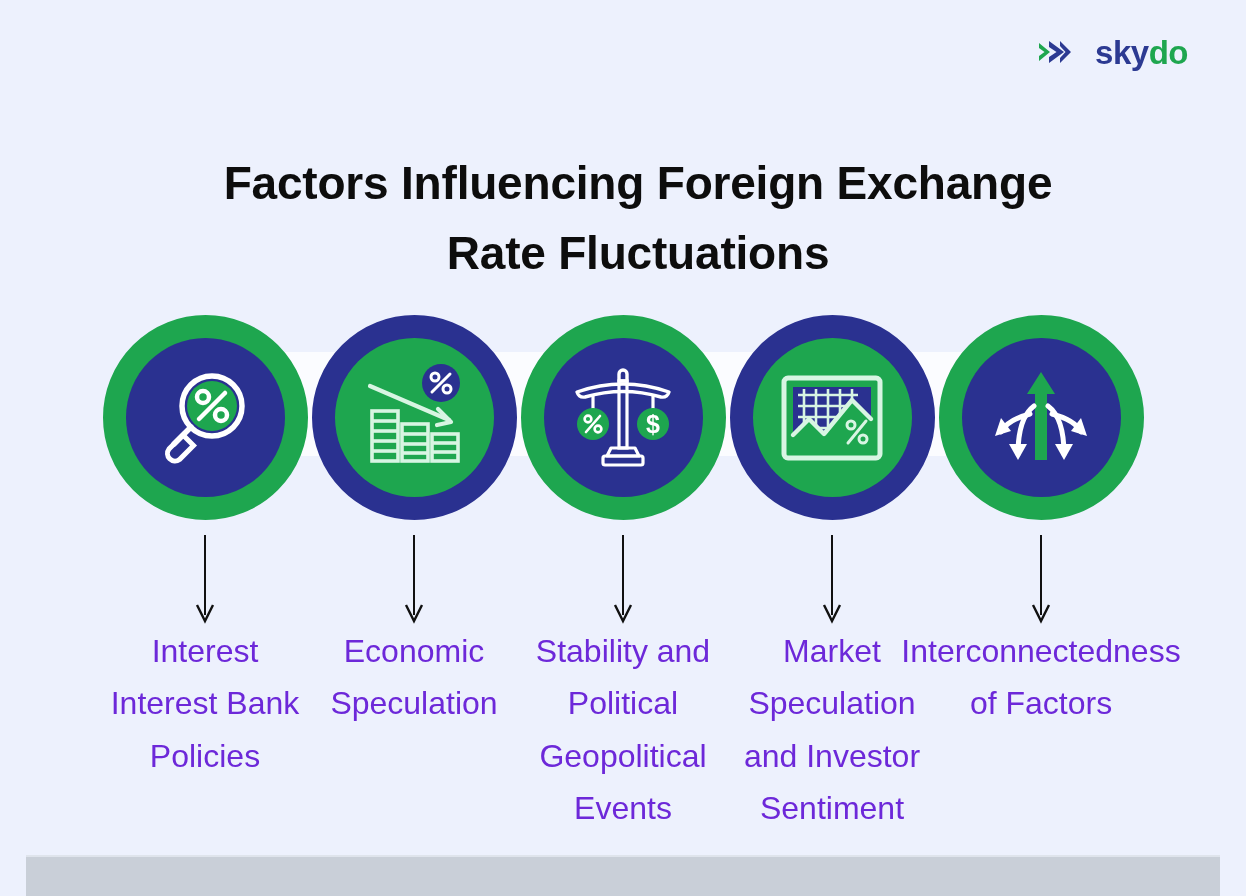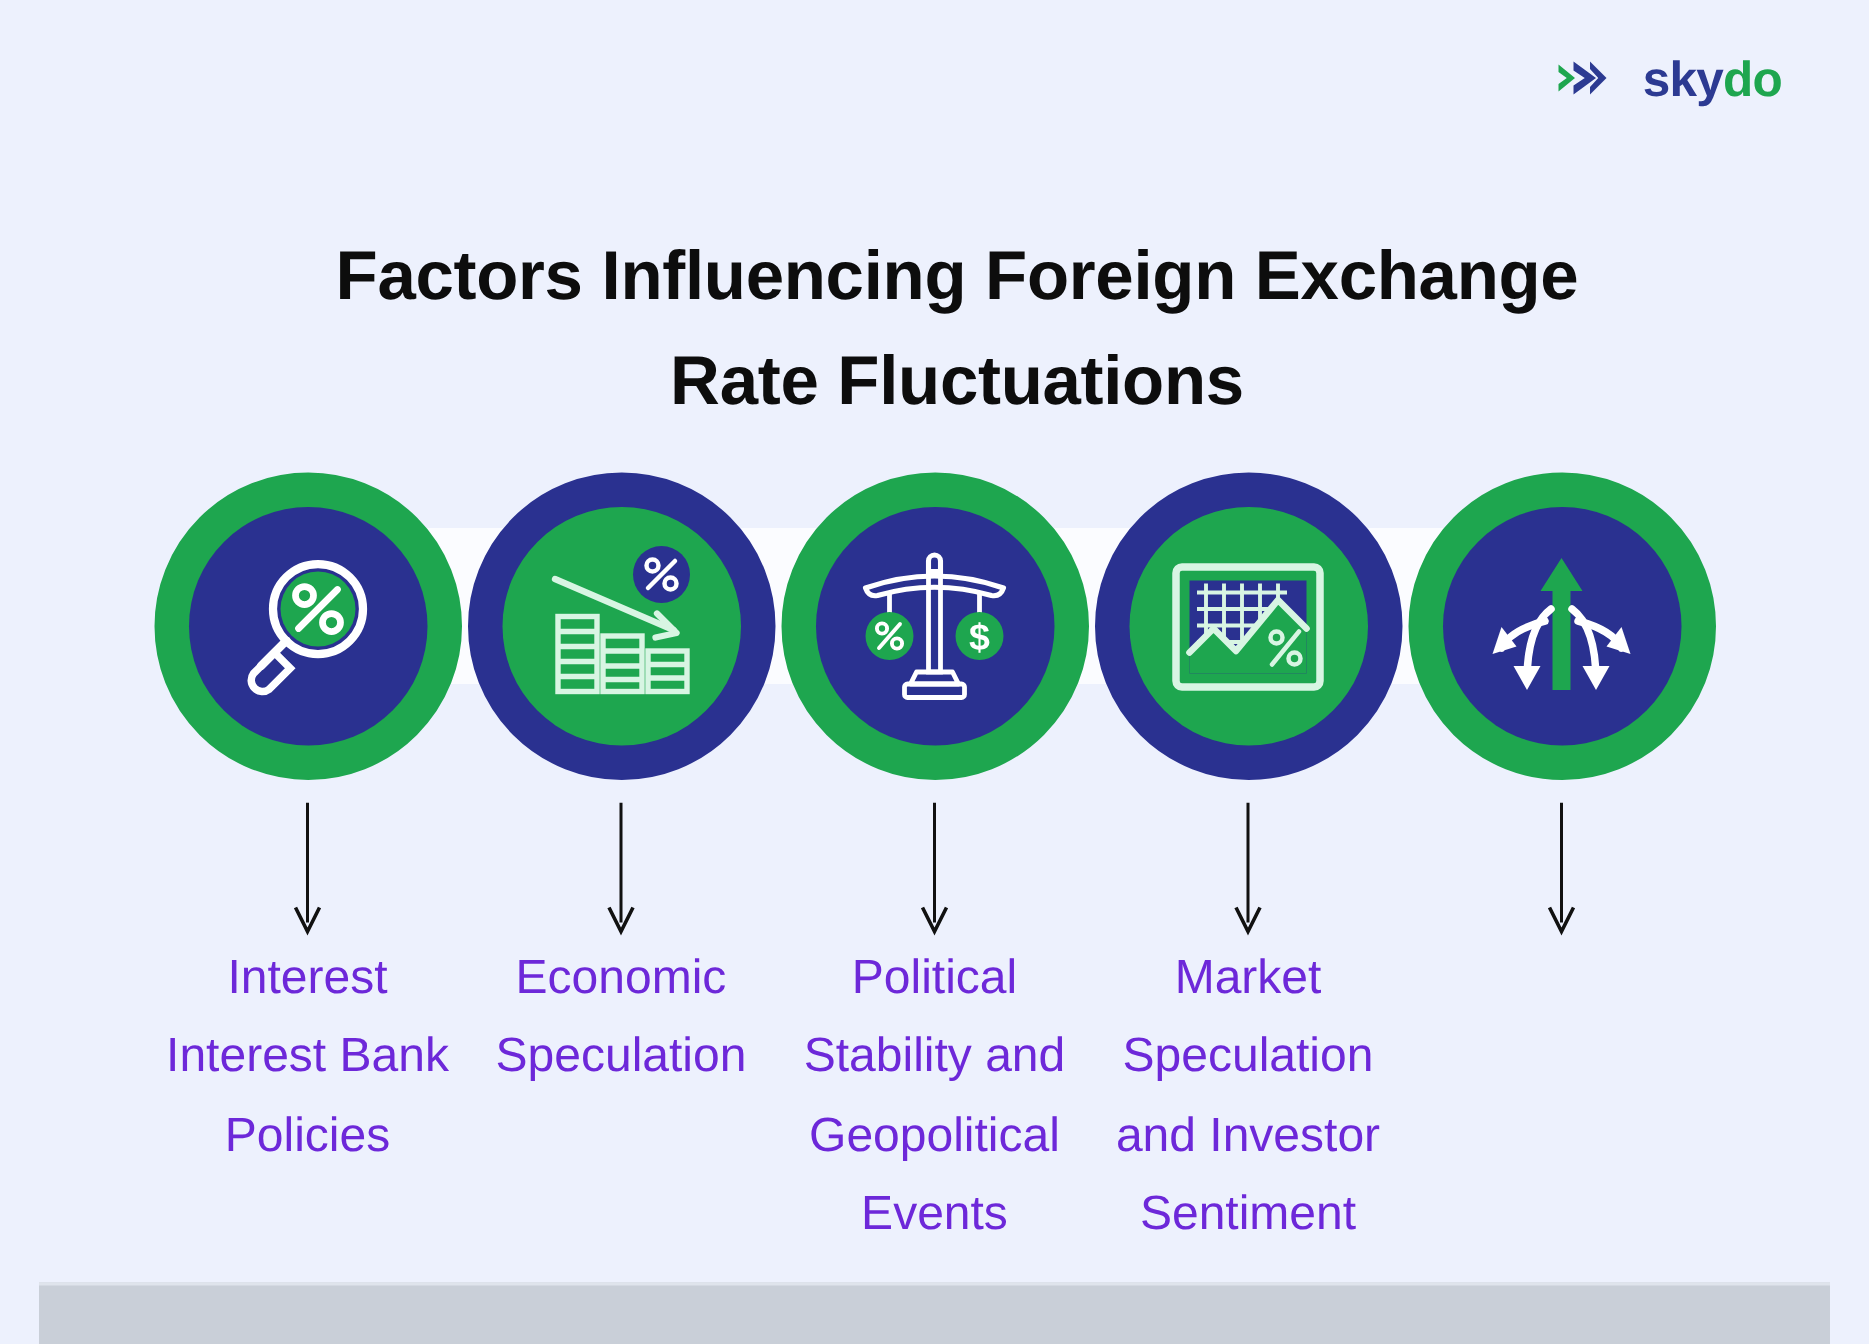--- a/index.html
+++ b/index.html
@@ -273,22 +273,22 @@
         </svg>
       </div>
     </div>
     <div class="connector">
       <svg width="20" height="90" viewBox="0 0 20 90">
         <line x1="10" y1="0" x2="10" y2="80" stroke="#111111" stroke-width="2"></line>
         <polyline points="2,70 10,86 18,70" fill="none" stroke="#111111" stroke-width="2.4"></polyline>
       </svg>
     </div>
     <div class="label">
+      <span class="line">Stability and</span>
       <span class="line">Political</span>
-      <span class="line">Stability and</span>
       <span class="line">Geopolitical</span>
       <span class="line">Events</span>
     </div>
   </div>
 
   <div class="column">
     <div class="circle navy-ring">
       <div class="inner">
         <svg width="112" height="112" viewBox="0 0 112 112">
 
@@ -350,17 +350,21 @@
           <polygon points="102,74 96,56 86,69" fill="#ffffff"></polygon>
         </svg>
       </div>
     </div>
     <div class="connector">
       <svg width="20" height="90" viewBox="0 0 20 90">
         <line x1="10" y1="0" x2="10" y2="80" stroke="#111111" stroke-width="2"></line>
         <polyline points="2,70 10,86 18,70" fill="none" stroke="#111111" stroke-width="2.4"></polyline>
       </svg>
     </div>
+    <div class="label">
+      <span class="line">Interconnectedness</span>
+      <span class="line">of Factors</span>
+    </div>
   </div>
 
 </div>
 
 <div class="bottom-bar"></div>
 
 </body></html>

